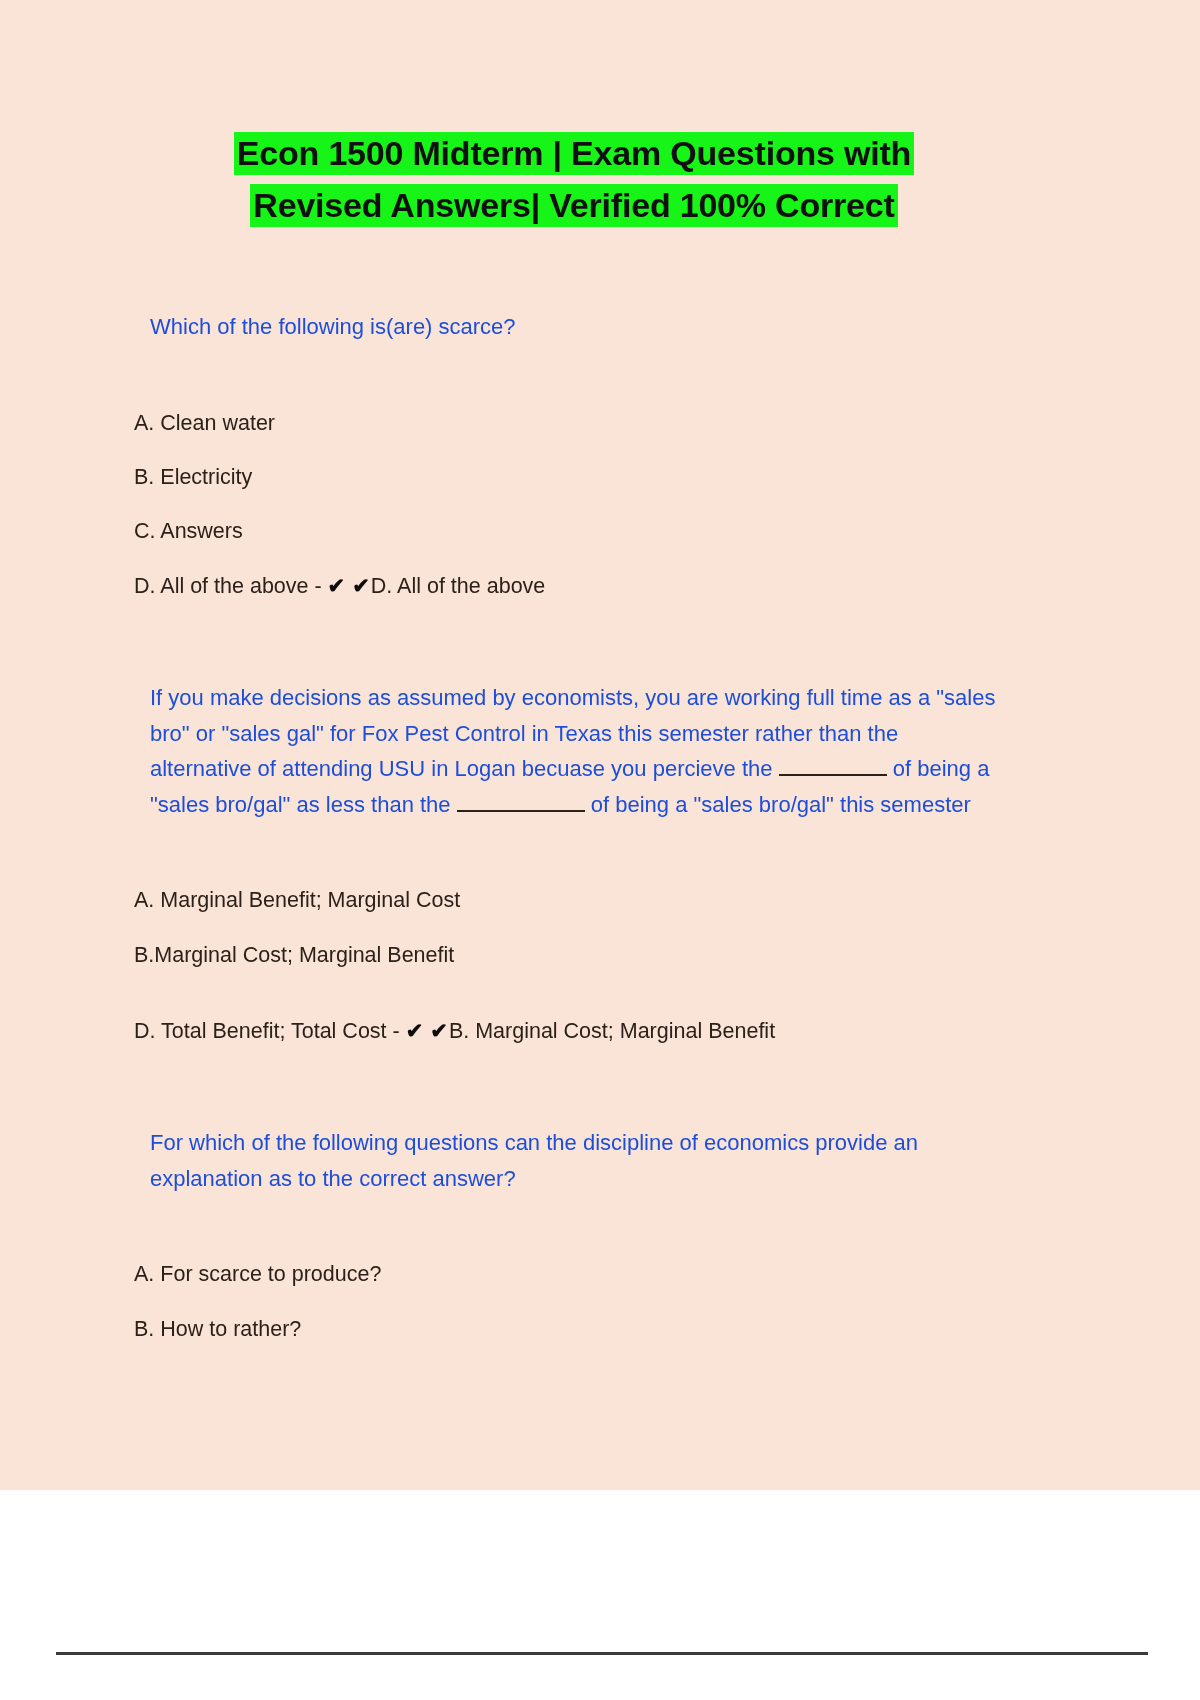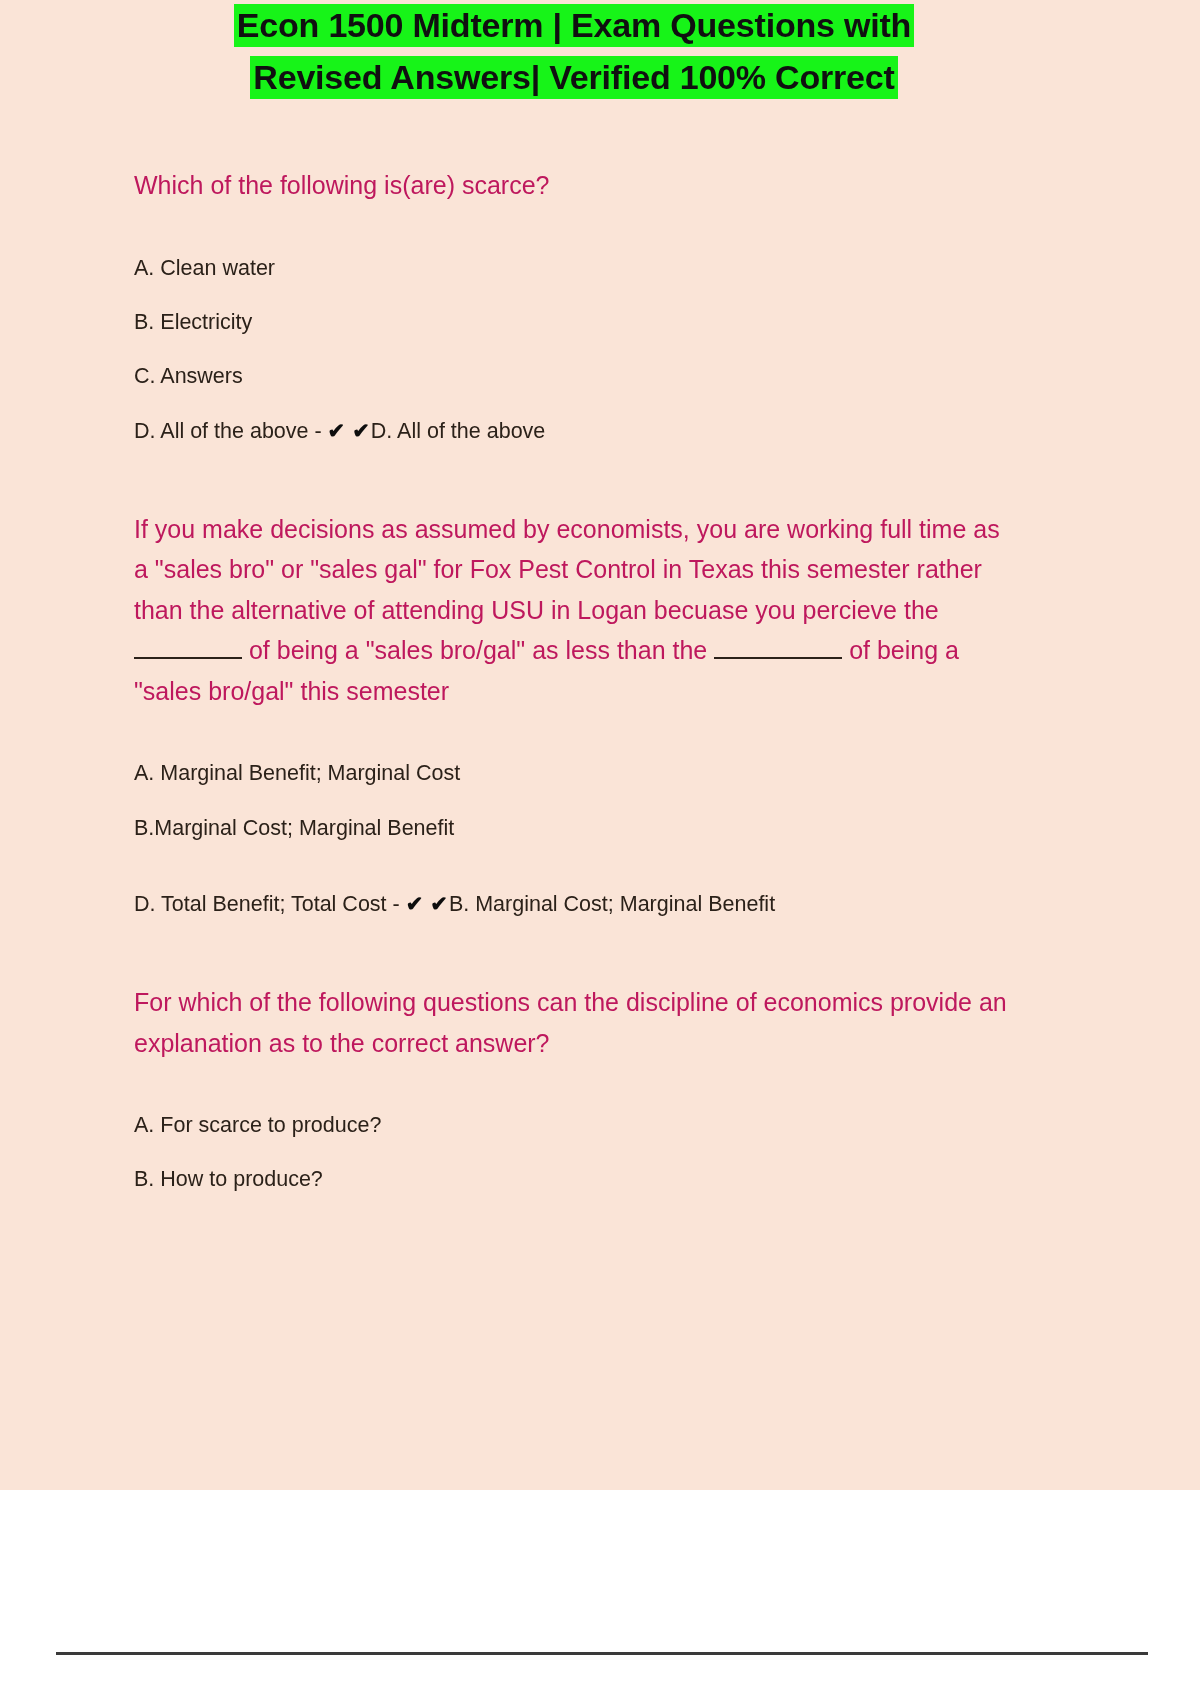--- a/index.html
+++ b/index.html
@@ -22,41 +22,42 @@
     background: #fae4d7;
   }
   .page-inner {
     position: absolute;
     left: 134px;
     top: 0;
     width: 880px;
   }
   .doc-title {
     margin: 0;
+    padding-top: 128px;
     text-align: center;
     font-size: 34px;
     font-weight: bold;
     line-height: 1.52;
     color: #101010;
     letter-spacing: -0.2px;
   }
   .doc-title .hl {
     background: #17f418;
     box-decoration-break: clone;
     -webkit-box-decoration-break: clone;
     padding: 2px 3px 3px 3px;
   }
   .block {
     margin-top: 0;
   }
   .q-stem {
-    font-size: 25px;
+    font-size: 22px;
     line-height: 1.62;
-    color: #be185d;
-    margin: 0;
+    color: #1d4ed8;
+    margin: 16px;
     max-width: 880px;
   }
   .opt {
     font-size: 21.5px;
     line-height: 1.5;
     color: #2b2119;
     margin: 0;
     white-space: nowrap;
   }
   .check {
@@ -129,21 +130,21 @@
       <p class="opt"><span>D. Total Benefit; Total Cost - </span><span class="check">✔</span>&nbsp;<span class="check">✔</span><span>B. Marginal Cost; Marginal Benefit</span></p>
     </div>
 
     <div class="gap-xl"></div>
 
     <div class="block">
       <p class="q-stem">For which of the following questions can the discipline of economics provide an explanation as to the correct answer?</p>
       <div class="gap-l"></div>
       <p class="opt">A. For scarce to produce?</p>
       <div class="gap-s"></div>
-      <p class="opt">B. How to produce?</p>
+      <p class="opt">B. How to rather?</p>
       <div class="gap-s"></div>
     </div>
 
   </div>
 </div>
 
 <div class="white-strip"></div>
 <div class="bottom-rule"></div>
 
 </body></html>

